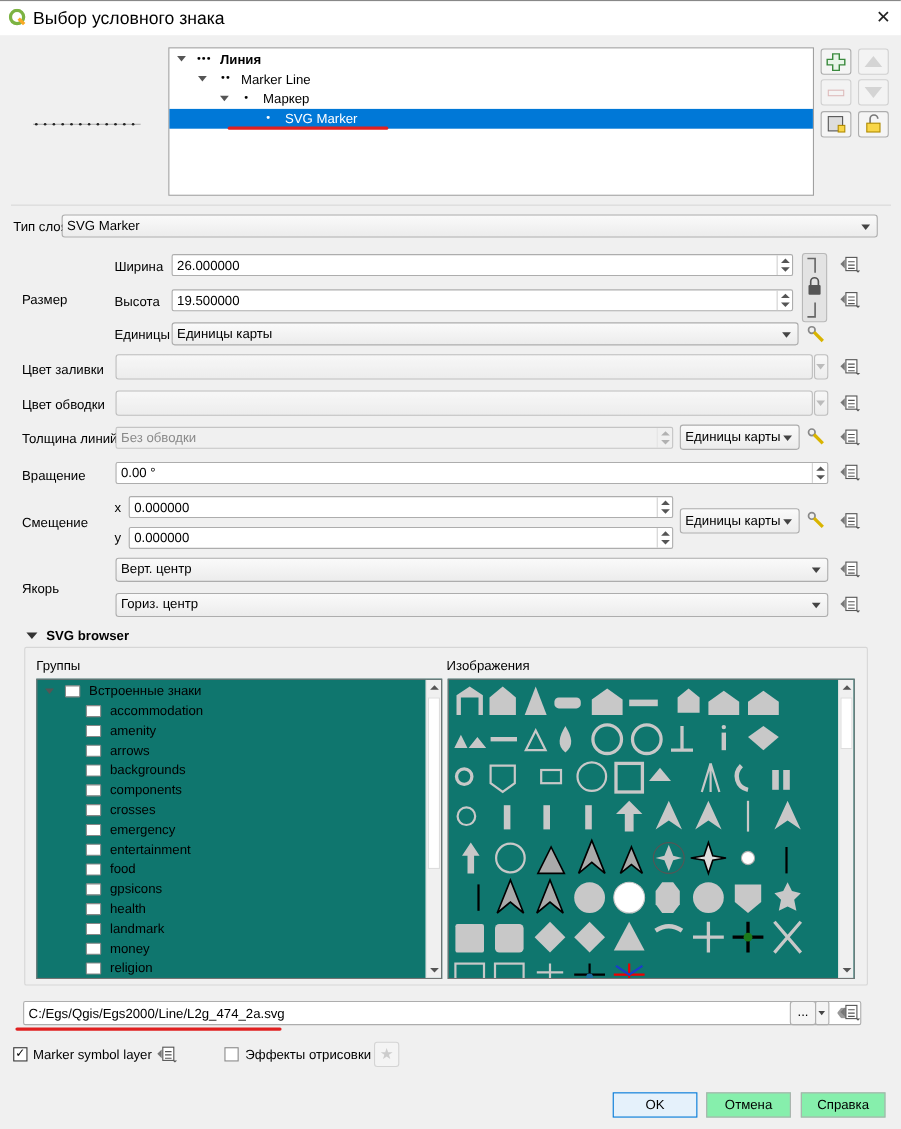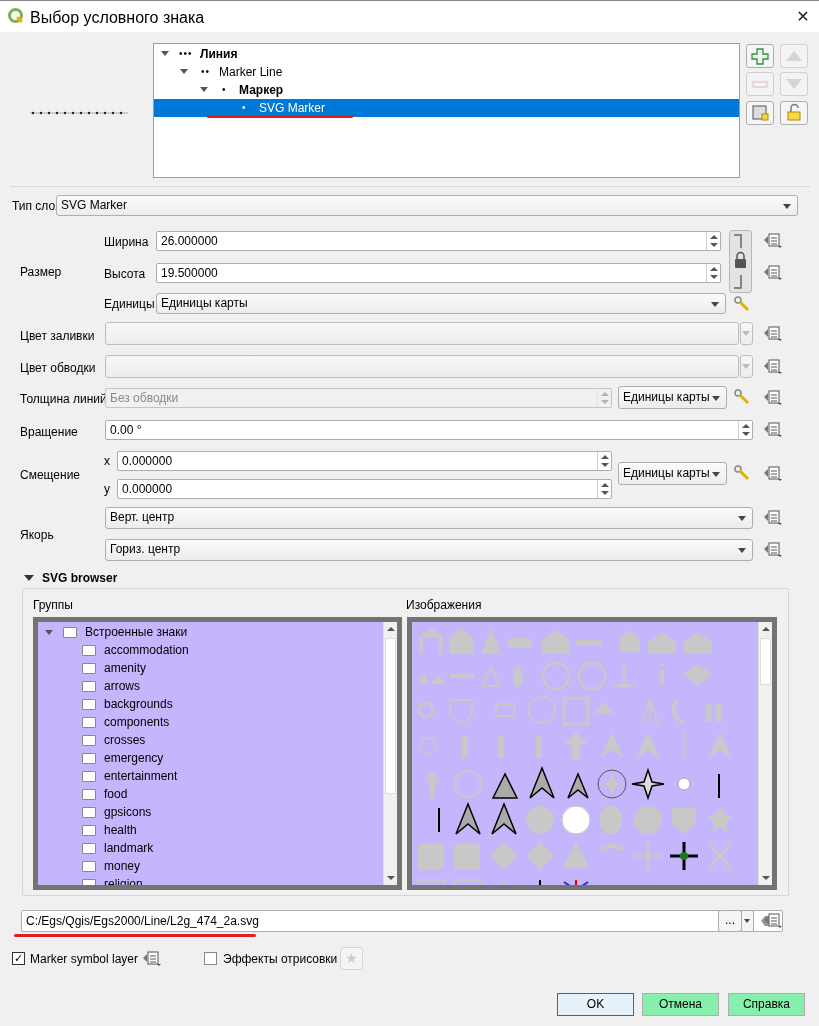--- a/index.html
+++ b/index.html
@@ -20,21 +20,21 @@
 .field.dis{background:#f0f0f0;color:#8a8a8a;border-color:#c4c4c4}
 .combo{background:linear-gradient(#fafafa,#ececec);border:1px solid #adadad;border-radius:3px;height:21px;line-height:19px;padding-left:4px;font-size:12px}
 .arrow{position:absolute;right:6px;top:8px;width:0;height:0;border-left:4px solid transparent;border-right:4px solid transparent;border-top:5px solid #444}
 .spin{position:absolute;right:0;top:0;width:14px;height:100%;border-left:1px solid #d0d0d0}
 .spin:before{content:"";position:absolute;left:3px;top:3px;border-left:4px solid transparent;border-right:4px solid transparent;border-bottom:4px solid #555}
 .spin:after{content:"";position:absolute;left:3px;bottom:3px;border-left:4px solid transparent;border-right:4px solid transparent;border-top:4px solid #555}
 .lbl{font-size:12px;line-height:14px}
 .ddicon{width:22px;height:18px}
 .wrench{width:18px;height:18px}
 .groupbox{left:22px;top:588px;width:767px;height:308px;border:1px solid #d6d6d6;border-radius:2px}
-.list{background:#c4b5fd;border:5px solid #737373}
+.list{background:#0f766e;border:1px solid #737373}
 .vscroll{position:absolute;right:0;top:0;width:14px;height:100%;background:#f0f0f0;border-left:1px solid #e0e0e0}
 .folder{display:inline-block;width:14px;height:11px;border:1px solid #888;border-radius:1px;vertical-align:middle;margin-right:8px;background:#fff}
 .grow{position:absolute;left:44px;height:18px;line-height:18px;font-size:12px}
 .btn{height:23px;border:1px solid #adadad;background:#86efac;text-align:center;line-height:21px;font-size:12px}
 .btn.def{border-color:#0078d7;background:#e5f1fb}
 .cb{width:13px;height:13px;border:1px solid #333;background:#fff;font-size:11px;line-height:11px;text-align:center}
 .redline{background:#e02020;height:3px;border-radius:2px}
 .icongrid{position:absolute;left:2px;top:2px;width:354px;overflow:hidden}
 </style>
 </head>
@@ -76,21 +76,21 @@
     <span style="position:absolute;left:46px;font-weight:bold">Линия</span>
   </div>
   <div class="trow" style="top:19px">
     <span class="tri" style="left:26px"></span>
     <span class="dots" style="left:47px">••</span>
     <span style="position:absolute;left:65px">Marker Line</span>
   </div>
   <div class="trow" style="top:37px">
     <span class="tri" style="left:46px"></span>
     <span class="dots" style="left:68px">•</span>
-    <span style="position:absolute;left:85px;font-weight:bold">Маркер</span>
+    <span style="position:absolute;left:85px;font-weight:normal">Маркер</span>
   </div>
   <div class="trow sel" style="top:55px">
     <span class="dots" style="left:88px;color:#fff">•</span>
     <span style="position:absolute;left:105px">SVG Marker</span>
   </div>
 </div>
 <div class="abs redline" style="left:207px;top:115px;width:146px"></div>
 
 <div class="abs tbtn" style="left:746px;top:44px">
   <svg width="26" height="22" viewBox="0 0 26 22">

